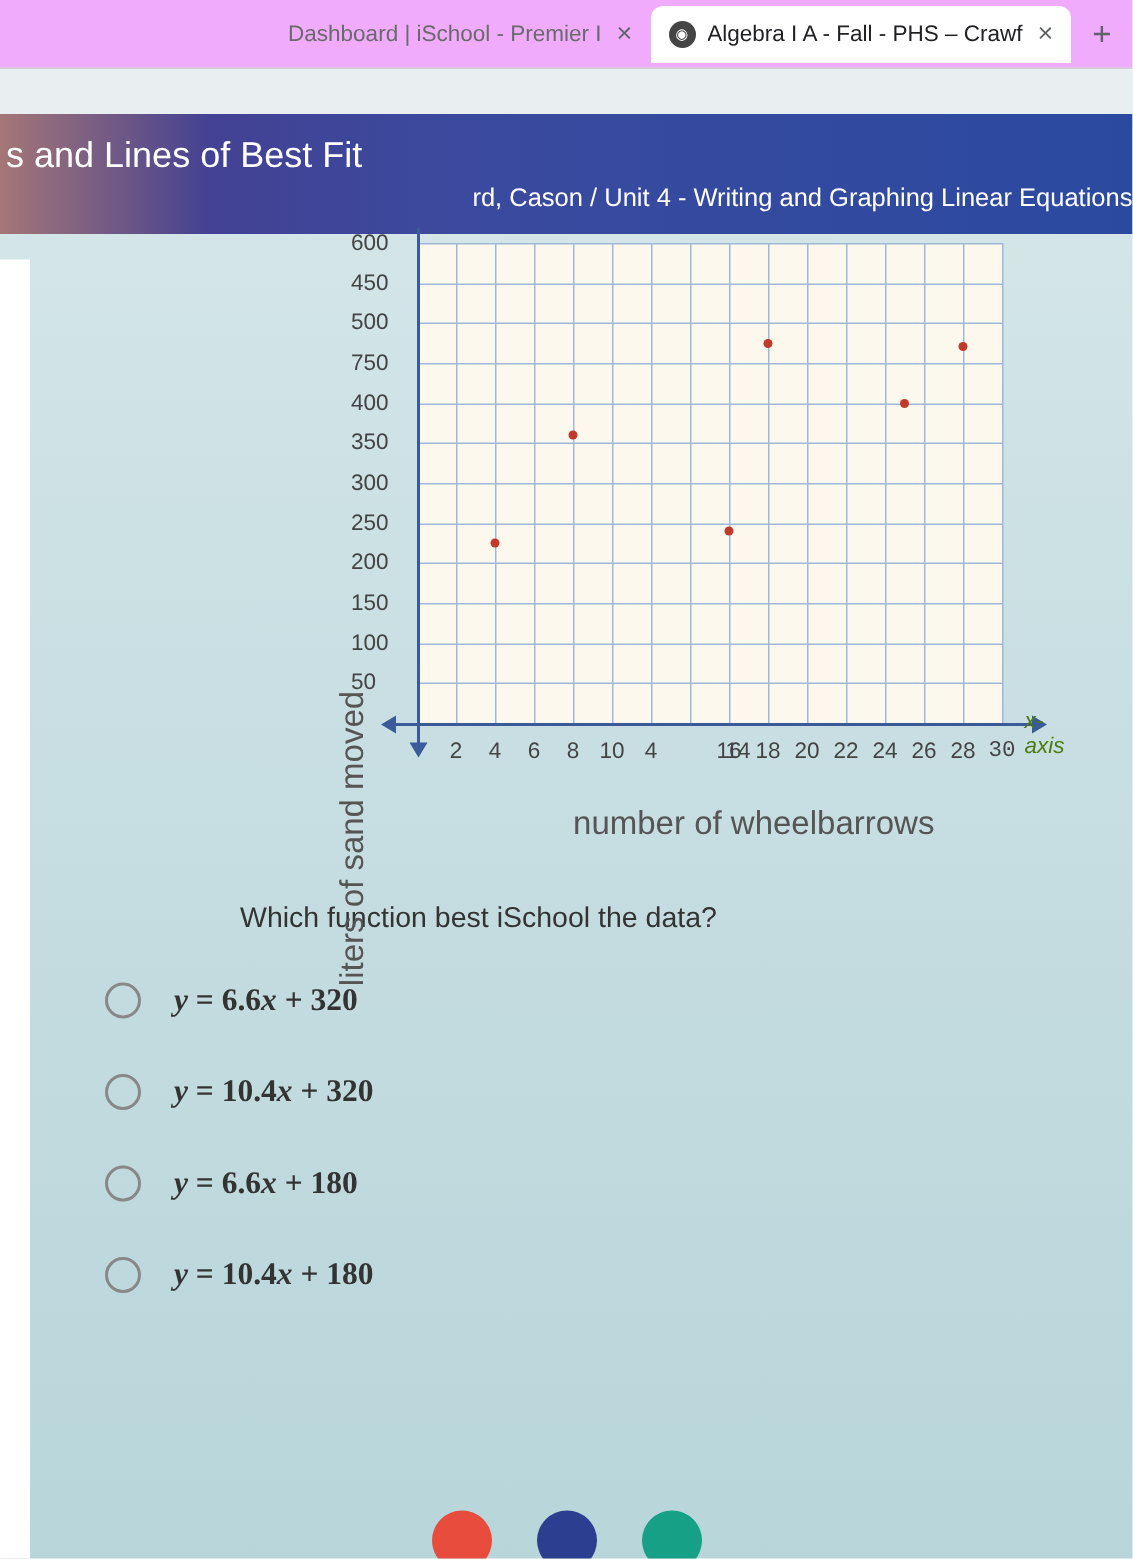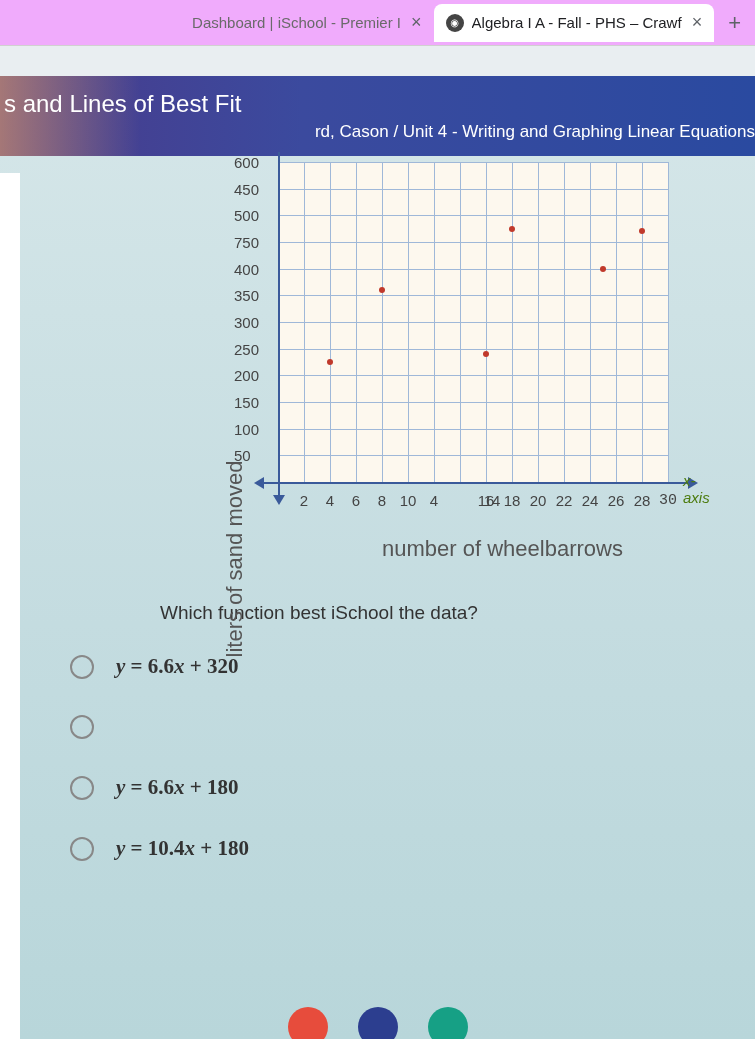--- a/index.html
+++ b/index.html
@@ -319,20 +319,21 @@
 
   <div class="question">Which function best iSchool the data?</div>
 
   <div class="options" id="options">
       <div class="option">
         <div class="radio"></div>
         <div class="formula"><span>y</span>  <span class="n">=</span>  <span class="n">6.6</span><span>x</span>  <span class="n">+</span>  <span class="n">320</span></div>
       </div>
       <div class="option">
         <div class="radio"></div>
+        <div class="formula"><span>y</span>  <span class="n">=</span>  <span class="n">10.4</span><span>x</span>  <span class="n">+</span>  <span class="n">320</span></div>
       </div>
       <div class="option">
         <div class="radio"></div>
         <div class="formula"><span>y</span>  <span class="n">=</span>  <span class="n">6.6</span><span>x</span>  <span class="n">+</span>  <span class="n">180</span></div>
       </div>
       <div class="option">
         <div class="radio"></div>
         <div class="formula"><span>y</span>  <span class="n">=</span>  <span class="n">10.4</span><span>x</span>  <span class="n">+</span>  <span class="n">180</span></div>
       </div>
     </div>

